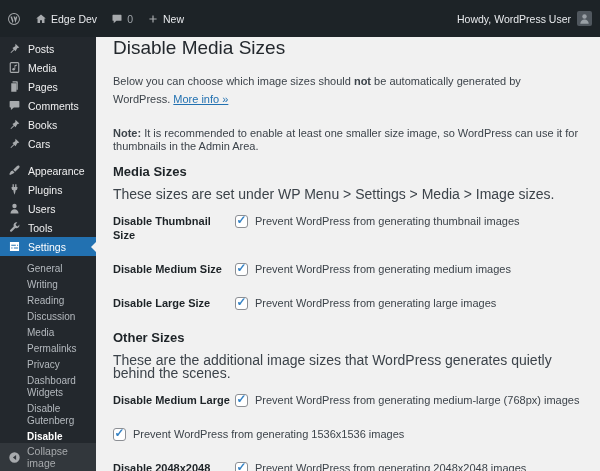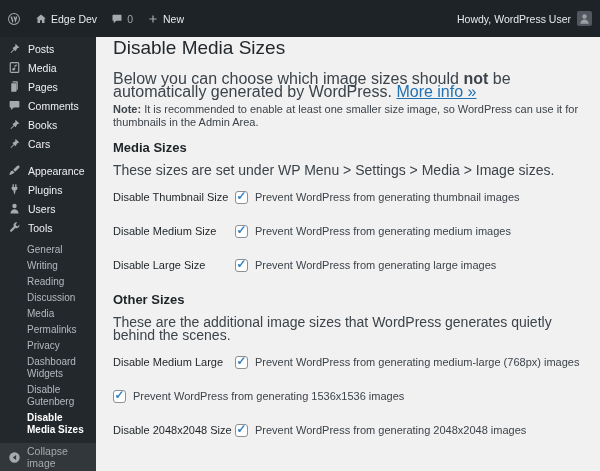--- a/index.html
+++ b/index.html
@@ -26,28 +26,28 @@
   .menu-item.active::after { content:""; position:absolute; right:0; top:50%; margin-top:-5px; border:5px solid transparent; border-right-color:#f1f1f1; }
   .submenu { padding:5px 0 4px 0; }
   .submenu-item { display:block; padding:2px 4px 2px 27px; font-size:10px; line-height:12px; color:#b4b9be; cursor:pointer; }
   .submenu-item.current { color:#fff; font-weight:bold; }
   .collapse-row { position:absolute; bottom:0; left:0; width:100%; height:28px; background:#32373c; display:flex; align-items:center; gap:6px; padding-left:8px; color:#a7aaad; font-size:10.5px; cursor:pointer; }
   .collapse-row .mi-icon { width:13px; height:13px; display:inline-flex; color:#a7aaad; }
 
   
   .content { position:absolute; top:25px; left:96px; right:0; bottom:0; background:#f1f1f1; padding:12px 20px 0 17px; }
   h1.page-title { font-size:19px; font-weight:400; color:#23282d; margin:0 0 13px; }
-  p.intro { font-size:16px; line-height:13px; margin:0 0 5px; color:#3c434a; }
+  p.intro { font-size:11px; line-height:18px; margin:0 0 19px; color:#3c434a; }
   p.note { font-size:11px; line-height:13px; margin:0 0 11px; color:#3c434a; }
   a.info-link { color:#2271b1; text-decoration:underline; cursor:pointer; }
   h2.section-h { font-size:13px; font-weight:bold; color:#1d2327; margin:11px 0 9px; }
   h2.section-h.first { margin-top:0; }
   p.section-desc { font-size:14px; line-height:13px; margin:0 0 13px; color:#3c434a; }
   .row { display:flex; align-items:flex-start; margin-bottom:20px; min-height:14px; }
-  .row-label { width:122px; flex:0 0 122px; font-size:11px; font-weight:normal; color:#1d2327; line-height:14px; }
+  .row-label { width:122px; flex:0 0 122px; font-size:11px; font-weight:bold; color:#1d2327; line-height:14px; }
   .row-ctl { display:flex; align-items:center; gap:7px; cursor:pointer; }
   .cb { width:13px; height:13px; background:#fff; border:1px solid #8c8f94; border-radius:3px; display:inline-flex; align-items:center; justify-content:center; flex:0 0 13px; }
   .cb .tick { display:none; color:#3582c4; font-size:12px; line-height:11px; font-weight:bold; transform:translateY(-1px); }
   .cb.checked .tick { display:block; }
   .cb-text { font-size:11px; color:#3c434a; line-height:14px; }
   svg { display:block; }
 </style>
 </head>
 <body>
 
@@ -197,20 +197,28 @@
 
     <div class="menu-item">
       <span class="mi-icon">
         <svg width="13" height="13" viewBox="0 0 20 20">
             <path fill="currentColor" d="M17.4 5.2a4.6 4.6 0 0 1-6.2 5.5l-5.3 5.4a1.7 1.7 0 0 1-2.4-2.4l5.3-5.4a4.6 4.6 0 0 1 5.6-6.1L11.7 4.9l1 2.4 2.4 1z"></path>
           </svg>
       </span>
       <span class="mi-label">Tools</span>
     </div>
 
+    <div class="menu-item active">
+      <span class="mi-icon">
+        <svg width="13" height="13" viewBox="0 0 20 20">
+            <path fill="currentColor" fill-rule="evenodd" d="M3 3h14v14H3zm2 4.2h7v1.6H5zm9 0h1.5v1.6H14zM5 11.6h2v1.6H5zm4 0h6.5v1.6H9z"></path>
+          </svg>
+      </span>
+      <span class="mi-label">Settings</span>
+    </div>
 
     <div class="submenu">
       <span class="submenu-item">General</span>
       <span class="submenu-item">Writing</span>
       <span class="submenu-item">Reading</span>
       <span class="submenu-item">Discussion</span>
       <span class="submenu-item">Media</span>
       <span class="submenu-item">Permalinks</span>
       <span class="submenu-item">Privacy</span>
       <span class="submenu-item">Dashboard Widgets</span>

